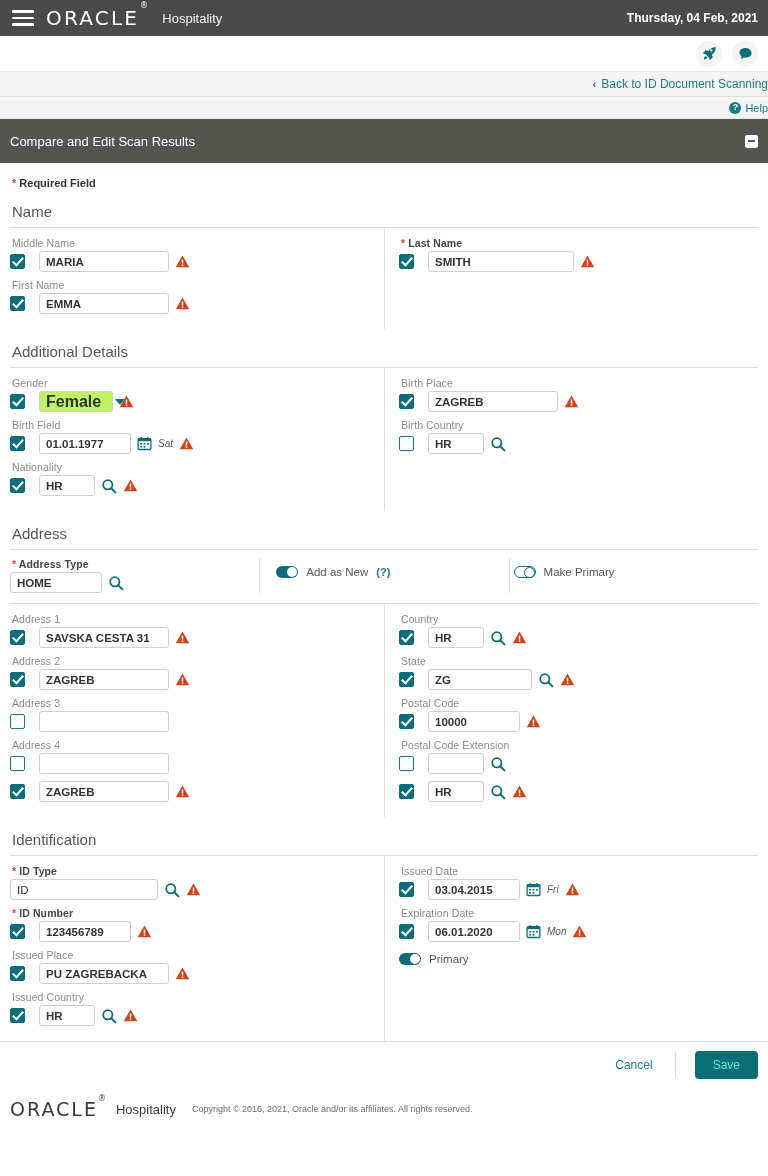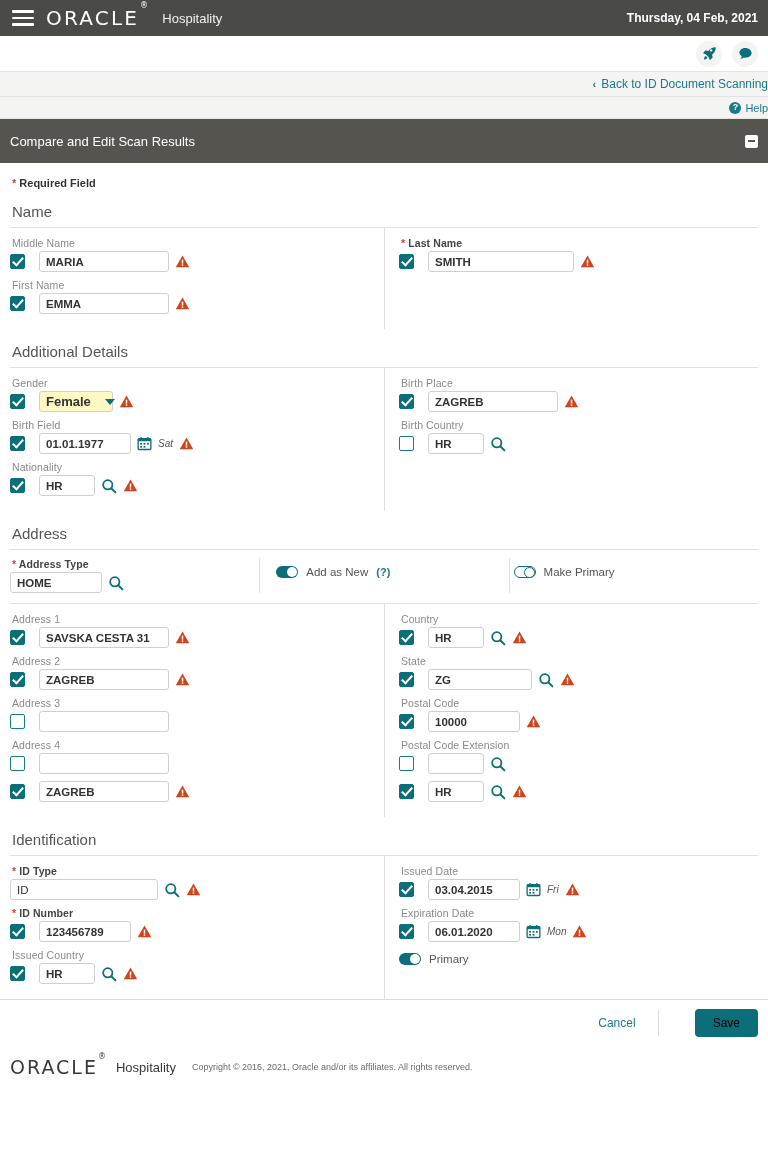--- a/index.html
+++ b/index.html
@@ -120,22 +120,22 @@
   }
   .inp.w-sm{ width:56px; }
   .inp.w-md{ width:92px; }
   .inp.w-lg{ width:130px; }
   .inp.w-xl{ width:146px; }
   .inp.w-state{ width:104px; }
   .inp.w-idtype{ width:148px; margin-left:0; font-weight:normal; }
   .inp.w-addrtype{ width:92px; margin-left:0; }
 
   .sel{
-    height:21px;border:1px solid #cfcfcf;border-radius:3px;background:#fef9c3;
-    font-size:13px;font-weight:bold;color:#333;
+    height:21px;border:1px solid #cfcfcf;border-radius:3px;background:#bef264;
+    font-size:16px;font-weight:bold;color:#333;
     padding:0 6px;display:flex;align-items:center;gap:14px;
     margin-left:8px; cursor:pointer; width:74px; justify-content:space-between;
   }
   .caret{ width:0;height:0;border-left:5px solid transparent;
     border-right:5px solid transparent;border-top:6px solid #0b6e79; }
 
   .srch{ cursor:pointer; display:inline-flex; }
   .warn{ display:inline-flex; }
   .cal{ cursor:pointer; display:inline-flex; }
   .dow{ font-size:10px; font-style:italic; color:#555; }
@@ -169,22 +169,22 @@
   .footer-hr{ height:1px;background:#dcdcdc;width:100%; }
   .actions{
     height:46px;display:flex;align-items:center;justify-content:flex-end;
     gap:8px; padding-right:10px; background:#ffffff;
   }
   .cancel-btn{
     color:#1a7b88;font-size:12px;cursor:pointer;padding:0 14px;
   }
   .vdiv{ width:1px;height:26px;background:#dcdcdc; }
   .save-btn{
-    background:#0b6e79;color:#000000;font-size:12px;border-radius:4px;
-    padding:7px 18px;cursor:pointer;margin-left:28px;
+    background:#0b6e79;color:#5eead4;font-size:12px;border-radius:4px;
+    padding:7px 18px;cursor:pointer;margin-left:11px;
   }
   .brandfoot{
     display:flex;align-items:center;gap:8px;padding:10px 10px 0 10px;
   }
   .brandfoot .ol{
     font-size:19px;letter-spacing:2px;color:#3a3a3a;
     font-family:"DejaVu Sans", sans-serif;
   }
   .brandfoot .ol sup{ font-size:8px; position:relative; top:-8px; }
   .brandfoot .hs{ font-size:13px;color:#3a3a3a;font-weight:300; }
@@ -608,20 +608,34 @@
           <span class="warn">
               <svg width="15" height="15" viewBox="0 0 16 16">
                 <path d="M8 1.6 15.2 14H.8z" fill="#d0431c"></path>
                 <rect x="7.2" y="6" width="1.6" height="4.2" fill="#fff"></rect>
                 <rect x="7.2" y="11" width="1.6" height="1.6" fill="#fff"></rect>
               </svg>
             </span>
         </div>
       </div>
       <div class="field">
+        <span class="flabel">Issued Place</span>
+        <div class="frow">
+          <span class="cb on"></span>
+          <span class="inp w-lg">PU ZAGREBACKA</span>
+          <span class="warn">
+              <svg width="15" height="15" viewBox="0 0 16 16">
+                <path d="M8 1.6 15.2 14H.8z" fill="#d0431c"></path>
+                <rect x="7.2" y="6" width="1.6" height="4.2" fill="#fff"></rect>
+                <rect x="7.2" y="11" width="1.6" height="1.6" fill="#fff"></rect>
+              </svg>
+            </span>
+        </div>
+      </div>
+      <div class="field">
         <span class="flabel">Issued Country</span>
         <div class="frow">
           <span class="cb on"></span>
           <span class="inp w-sm">HR</span>
           <span class="srch">
               <svg width="16" height="16" viewBox="0 0 16 16">
                 <circle cx="6.8" cy="6.8" r="4.6" fill="none" stroke="#0b6e79" stroke-width="1.8"></circle>
                 <line x1="10.3" y1="10.3" x2="14.4" y2="14.4" stroke="#0b6e79" stroke-width="2" stroke-linecap="round"></line>
               </svg>
             </span>

